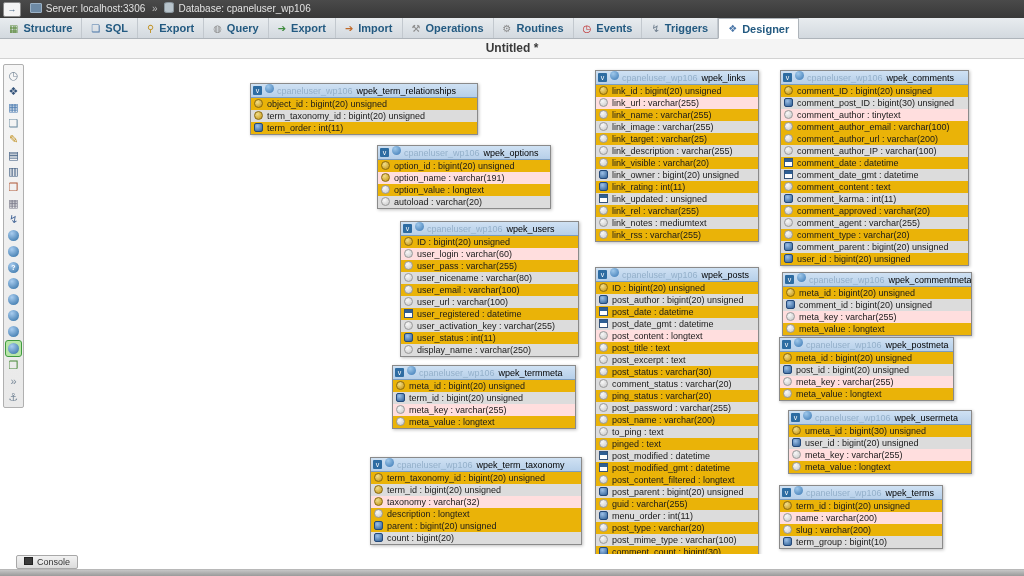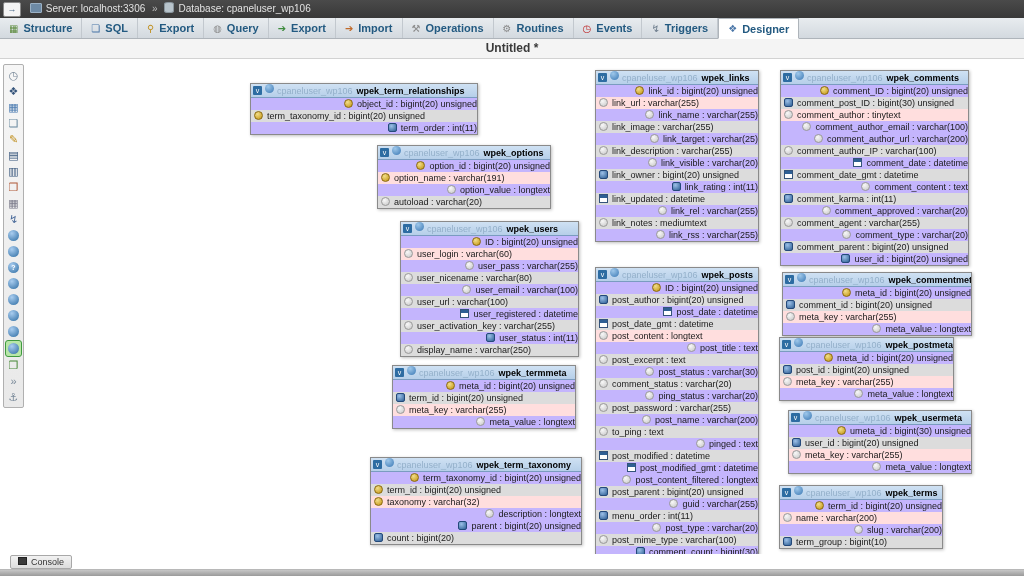--- a/index.html
+++ b/index.html
@@ -75,34 +75,34 @@
     display:inline-block;width:9px;height:9px;background:#2d6ca2;color:#fff;
     font-size:7px;line-height:9px;text-align:center;border-radius:1px;
     vertical-align:1px;margin-right:3px;cursor:pointer;
   }
   .gear{
     display:inline-block;width:9px;height:9px;border-radius:50%;
     background:radial-gradient(circle at 35% 30%,#9ec7ea,#3a78b4);
     vertical-align:1px;margin-right:3px;cursor:pointer;
   }
   .dbname{color:#94b0ca;margin-right:4px;}
-  .tname{font-weight:bold;color:#000;}
+  .tname{font-weight:normal;color:#000;}
   .frow{height:12px;line-height:12px;padding-left:3px;white-space:nowrap;overflow:hidden;color:#1a1a1a;cursor:pointer;}
   .frow.g{background:var(--row-gray);}
   .frow.p{background:var(--row-pink);}
-  .frow.w{background:#c4b5fd;text-align:right;}
+  .frow.w{background:#eab308;}
   .fic{display:inline-block;width:8px;height:8px;margin-right:4px;vertical-align:-1px;}
   .fic.key{border-radius:50%;background:radial-gradient(circle at 35% 30%,#f2de8a,#c2920e);border:1px solid #8a6a10;width:7px;height:7px;}
   .fic.num{border-radius:2px;background:radial-gradient(circle at 35% 30%,#9cc0e8,#2e5f94);border:1px solid #24497a;width:7px;height:7px;}
   .fic.date{background:linear-gradient(#2e5f94 0 3px,#fff 3px);border:1px solid #34537a;width:7px;height:7px;}
   .fic.txt{border-radius:50%;background:radial-gradient(circle at 35% 30%,#f8f8f8,#c6c6c6);border:1px solid #9a9a9a;width:7px;height:7px;}
   
   .consolebar{position:absolute;left:0;top:554px;width:1024px;height:22px;background:#fff;}
   .console-tab{
-    position:absolute;left:10px;top:1px;height:12px;padding:0 7px;
+    position:absolute;left:16px;top:1px;height:12px;padding:0 7px;
     background:linear-gradient(#f2f2f2,#dcdcdc);border:1px solid #a8a8a8;border-radius:2px;
     font-size:9px;line-height:12px;color:#333;cursor:pointer;
   }
   .console-icon{display:inline-block;width:7px;height:6px;background:#3a3a3a;border:1px solid #222;margin-right:4px;}
   .console-strip{
     position:absolute;left:0;top:15px;width:1024px;height:6px;
     background:linear-gradient(#c6c6c6,#9a9a9a);border-top:1px solid #b8b8b8;
   }
 </style>
 </head>
@@ -254,21 +254,21 @@
       <div class="thead"><span class="vbtn">v</span><span class="gear"></span><span class="dbname">cpaneluser_wp106</span><span class="tname">wpek_links</span></div>
       <div class="frow w"><span class="fic key"></span><span>link_id : bigint(20) unsigned</span></div>
       <div class="frow p"><span class="fic txt"></span><span>link_url : varchar(255)</span></div>
       <div class="frow w"><span class="fic txt"></span><span>link_name : varchar(255)</span></div>
       <div class="frow g"><span class="fic txt"></span><span>link_image : varchar(255)</span></div>
       <div class="frow w"><span class="fic txt"></span><span>link_target : varchar(25)</span></div>
       <div class="frow g"><span class="fic txt"></span><span>link_description : varchar(255)</span></div>
       <div class="frow w"><span class="fic txt"></span><span>link_visible : varchar(20)</span></div>
       <div class="frow g"><span class="fic num"></span><span>link_owner : bigint(20) unsigned</span></div>
       <div class="frow w"><span class="fic num"></span><span>link_rating : int(11)</span></div>
-      <div class="frow g"><span class="fic date"></span><span>link_updated : datetime</span></div>
+      <div class="frow g"><span class="fic date"></span><span>link_updated : unsigned</span></div>
       <div class="frow w"><span class="fic txt"></span><span>link_rel : varchar(255)</span></div>
       <div class="frow g"><span class="fic txt"></span><span>link_notes : mediumtext</span></div>
       <div class="frow w"><span class="fic txt"></span><span>link_rss : varchar(255)</span></div>
     </div>
     <div class="dtable" style="left: 595px; top: 208px; width: 162px;">
       <div class="thead"><span class="vbtn">v</span><span class="gear"></span><span class="dbname">cpaneluser_wp106</span><span class="tname">wpek_posts</span></div>
       <div class="frow w"><span class="fic key"></span><span>ID : bigint(20) unsigned</span></div>
       <div class="frow g"><span class="fic num"></span><span>post_author : bigint(20) unsigned</span></div>
       <div class="frow w"><span class="fic date"></span><span>post_date : datetime</span></div>
       <div class="frow g"><span class="fic date"></span><span>post_date_gmt : datetime</span></div>

